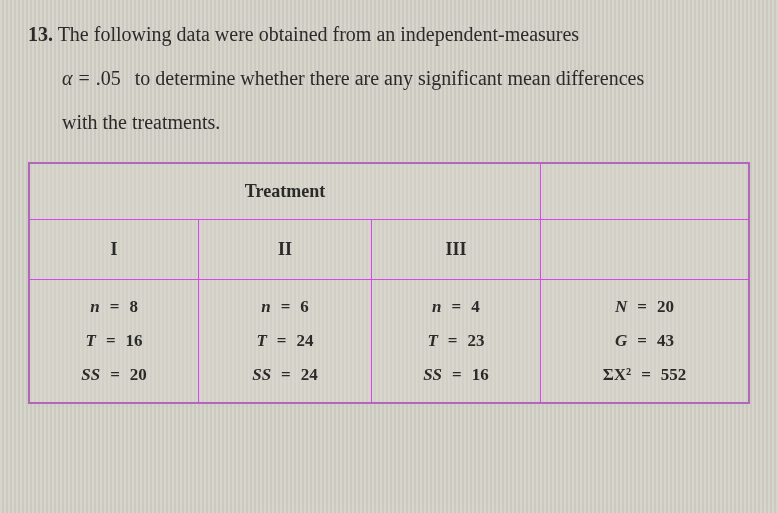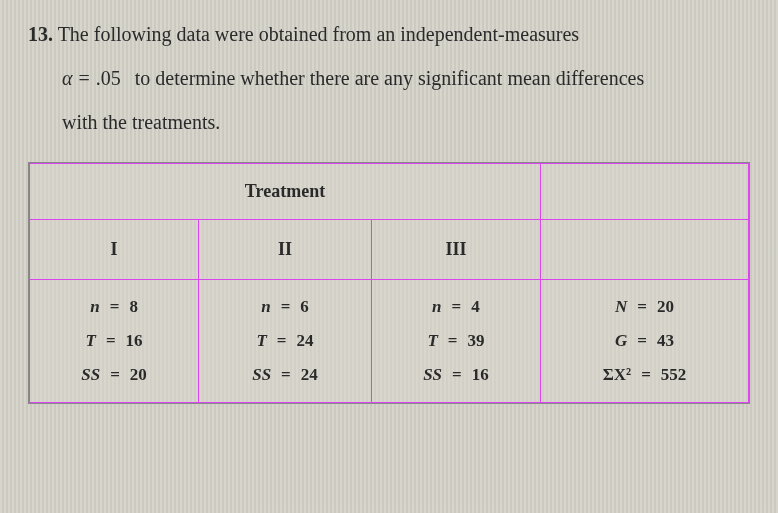--- a/index.html
+++ b/index.html
@@ -127,21 +127,21 @@
         <td>
           <div class="datablock">
             <div class="eq">
                   <span class="nvar">n</span>
                   <span>=</span>
                   <span>4</span>
                 </div><br>
             <div class="eq">
                   <span class="tvar">T</span>
                   <span>=</span>
-                  <span>39</span>
+                  <span>23</span>
                 </div><br>
             <div class="eq">
                   <span class="ss">SS</span>
                   <span>=</span>
                   <span>16</span>
                 </div>
           </div>
         </td>
         <td>
           <div class="datablock">

